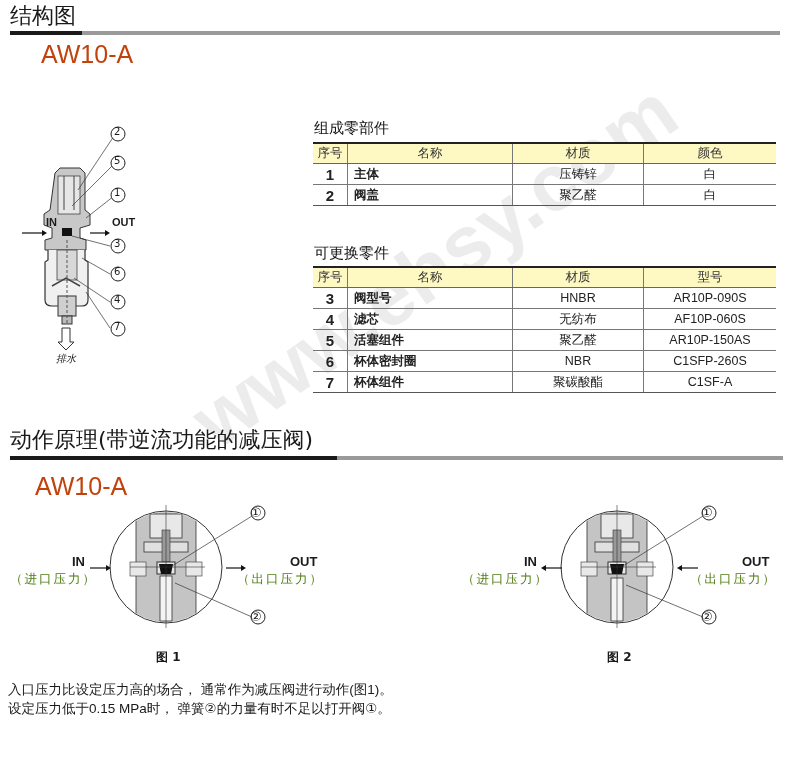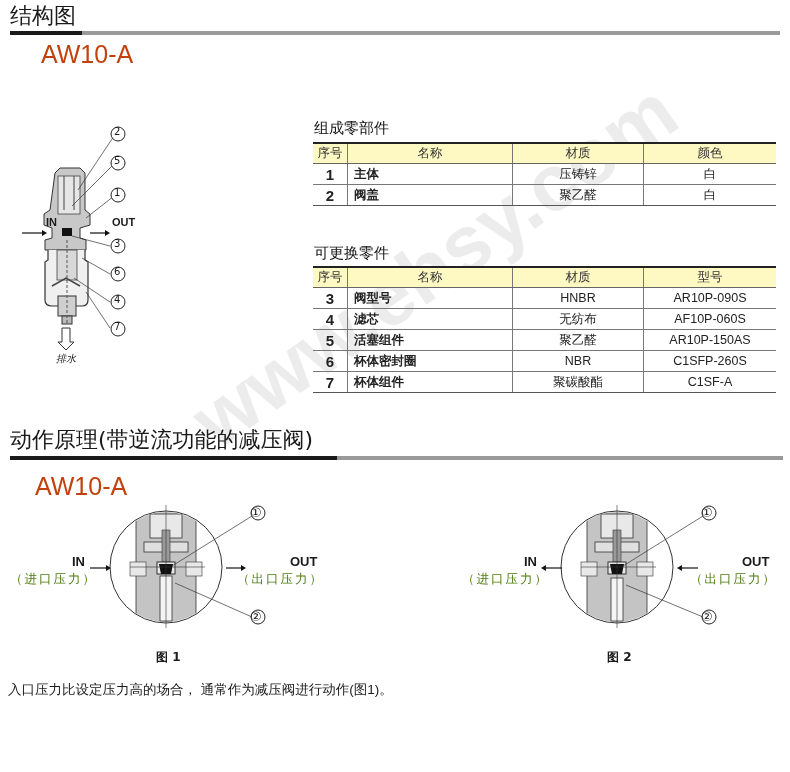--- a/index.html
+++ b/index.html
@@ -230,13 +230,14 @@
   <span class="abs" style="left:301px; top:109px; font-size:13px;">②</span>
   <span class="abs label-bold" style="left:100px; top:54px;">IN</span>
   <span class="abs label-sub" style="left:62px; top:71px;">（进口压力）</span>
   <span class="abs label-bold" style="left:318px; top:54px;">OUT</span>
   <span class="abs label-sub" style="left:290px; top:71px;">（出口压力）</span>
   <span class="abs fig-cap" style="left:207px; top:149px;">图 2</span>
 </div>
 
 <div class="abs" style="left:8px; top:680px; width:780px;">
   <div class="para">入口压力比设定压力高的场合， 通常作为减压阀进行动作(图1)。</div>
+  <div class="para">设定压力低于0.15 MPa时， 弹簧②的力量有时不足以打开阀①。</div>
 </div>
 
 </body></html>

